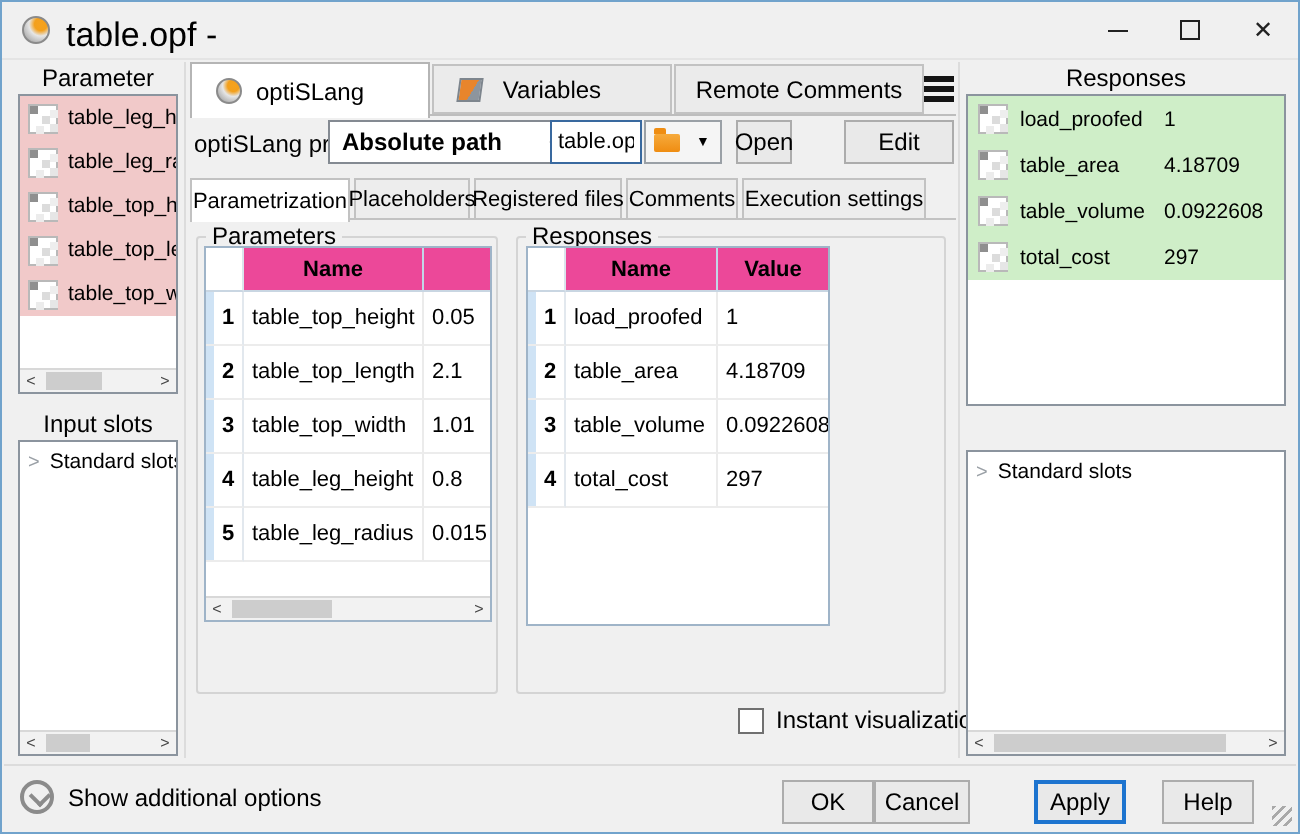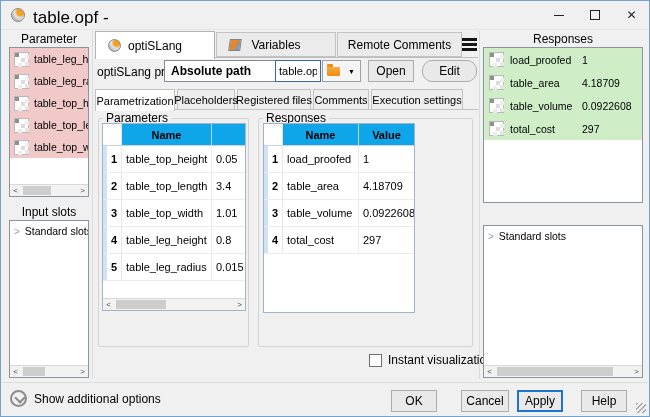--- a/index.html
+++ b/index.html
@@ -77,36 +77,36 @@
   .tool-btn { position:absolute; top:59px; height:22px; background:#f5f5f5; border:1px solid #9aa0a6;
               display:flex; align-items:center; justify-content:center; }
   .folder-btn { left:321px; width:22px; }
   .drop-btn { left:342px; width:18px; border-left:none; font-size:7px; }
   .folder-icon { width:13px; height:9px; background:linear-gradient(180deg,#f6aa3c,#ef8d12); border-radius:1px; position:relative; }
   .folder-icon::before { content:''; position:absolute; top:-3px; left:0; width:6px; height:3px;
                          background:#ef8d12; border-radius:1px 1px 0 0; }
   .btn { background:#e9e9e9; border:1px solid #acacac; display:flex; align-items:center;
          justify-content:center; font-size:12px; font-family:inherit; }
   .btn.abs { position:absolute; }
-  .open-btn { left:367px; top:59px; width:46px; height:22px; }
-  .edit-btn { left:421px; top:59px; width:55px; height:22px;border-radius:10px; }
+  .open-btn { left:367px; top:59px; width:28px; height:22px; }
+  .edit-btn { left:421px; top:59px; width:55px; height:22px; }
 
   
   .gbox { position:absolute; border:1px solid #d4d4d4; border-radius:2px; }
   .gbox.g1 { left:97px; top:117px; width:151px; height:229px; }
   .gbox.g2 { left:257px; top:117px; width:215px; height:229px; }
   .gtitle { position:absolute; top:-8px; left:4px; background:#f0f0f0; padding:0 3px; font-size:12px; }
 
   
   .dtable { position:absolute; background:#fff; border:1px solid #9fb4c8; font-size:11px; overflow:hidden; }
   .dtable.t1 { left:101px; top:122px; width:144px; height:188px; }
   .dtable.t2 { left:262px; top:122px; width:152px; height:190px; }
   .thead { display:flex; height:22px; }
   .th-corner { background:#fff; border-right:1px solid #dbe4ec; border-bottom:1px solid #c9d6e2; flex:0 0 19px; }
-  .th { background:#0ea5e9; font-weight:bold; display:flex; align-items:center; justify-content:center;
+  .th { background:#ec4899; font-weight:bold; display:flex; align-items:center; justify-content:center;
         border-right:1px solid #c3d6e7; border-bottom:1px solid #c9d6e2; }
   .tr { display:flex; height:27px; }
   .td-num { flex:0 0 19px; position:relative; font-weight:bold; display:flex; align-items:center;
             justify-content:center; padding-left:4px; border-right:1px solid #e2e8ee; border-bottom:1px solid #ececec; }
   .td-num::before { content:''; position:absolute; left:0; top:0; bottom:0; width:4px; background:#cfe3f5; }
   .td { display:flex; align-items:center; padding-left:4px; border-right:1px solid #ebebeb;
         border-bottom:1px solid #ececec; white-space:nowrap; overflow:hidden; }
   .t1 .c-name { flex:0 0 90px; } .t1 .c-val { flex:1; border-right:none; }
   .t2 .c-name { flex:0 0 76px; } .t2 .c-val { flex:1; border-right:none; }
 
@@ -124,21 +124,21 @@
   .cb-label { position:absolute; left:387px; top:352px; font-size:12px; }
 
   
   .footer-line { position:absolute; left:1px; right:1px; top:381px; height:1px; background:#dcdcdc; }
   .expander { position:absolute; left:9px; top:389px; width:17px; height:17px; border:2px solid #8b8b8b;
               border-radius:50%; }
   .expander::after { content:''; position:absolute; left:3.5px; top:1.5px; width:6px; height:6px;
                      border-right:2px solid #8b8b8b; border-bottom:2px solid #8b8b8b; transform:rotate(45deg); }
   .lbl-show { position:absolute; left:33px; top:391px; }
   .ok-btn { left:390px; top:389px; width:46px; height:22px; }
-  .cancel-btn { left:460px; top:389px; width:48px; height:22px; }
+  .cancel-btn { left:436px; top:389px; width:48px; height:22px; }
   .apply-btn { left:516px; top:389px; width:46px; height:22px; border:2px solid #1d74cf; }
   .help-btn { left:580px; top:389px; width:46px; height:22px; }
   .grip { position:absolute; right:3px; bottom:3px; width:10px; height:10px;
           background:repeating-linear-gradient(315deg, transparent 0 2px, #a9a9a9 2px 3.5px); }
 </style>
 </head>
 <body>
 
 <div class="window">
 
@@ -259,21 +259,21 @@
       <div class="th c-val"></div>
     </div>
     <div class="tr">
       <div class="td-num">1</div>
       <div class="td c-name">table_top_height</div>
       <div class="td c-val">0.05</div>
     </div>
     <div class="tr">
       <div class="td-num">2</div>
       <div class="td c-name">table_top_length</div>
-      <div class="td c-val">3.4</div>
+      <div class="td c-val">2.1</div>
     </div>
     <div class="tr">
       <div class="td-num">3</div>
       <div class="td c-name">table_top_width</div>
       <div class="td c-val">1.01</div>
     </div>
     <div class="tr">
       <div class="td-num">4</div>
       <div class="td c-name">table_leg_height</div>
       <div class="td c-val">0.8</div>

